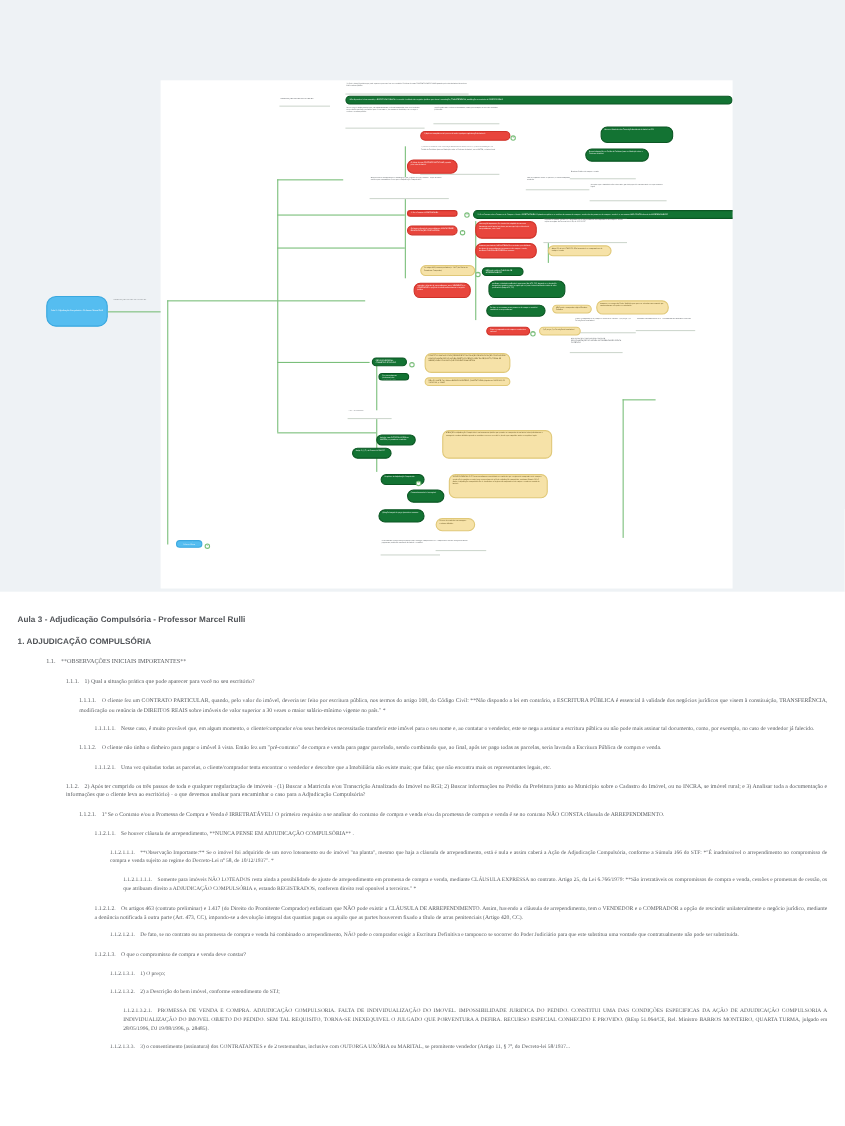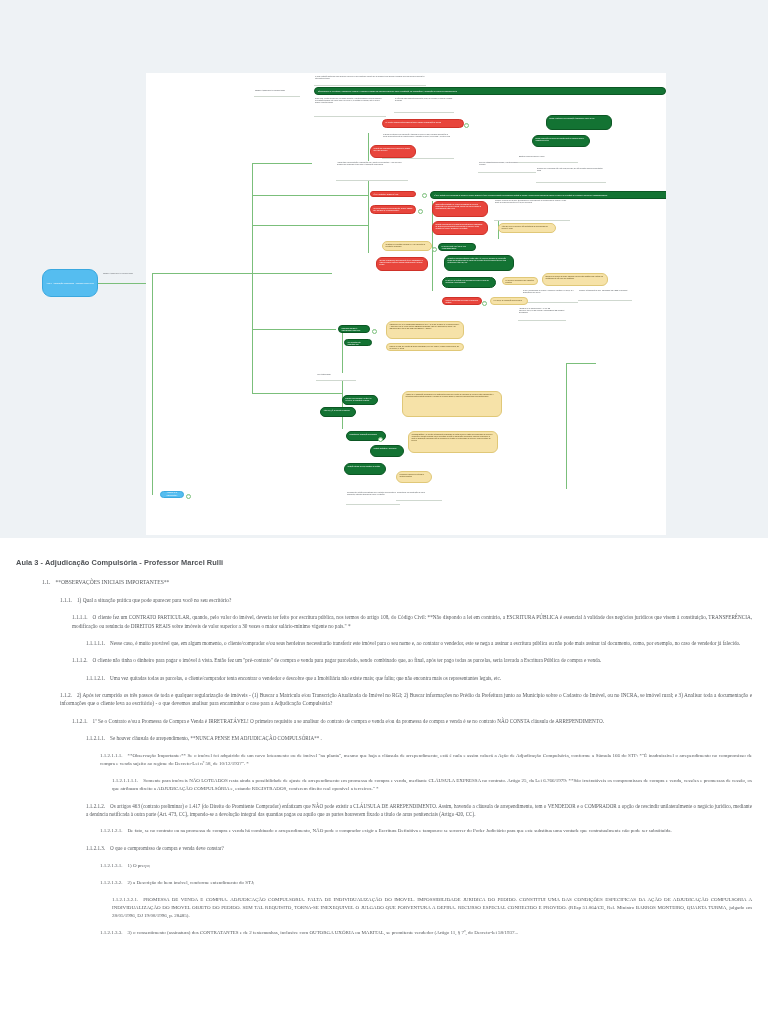--- a/index.html
+++ b/index.html
@@ -168,20 +168,21 @@
   </div>
 
   <div id="mm-root" class="mm-node mm-root" style="left:42px;top:269px;width:56px;height:28px;">Aula 3 - Adjudicação Compulsória - Professor Marcel Rulli</div>
   <div class="mm-edge mm-edge-h" style="position:absolute;left:98px;top:283px;width:48px;"></div>
   <div class="mm-node mm-plain" style="position:absolute;left:102px;top:272px;width:44px;height:6px;font-size:1.6px;background:transparent;border:0;color:#6a6f73;">OBSERVAÇÕES INICIAIS IMPORTANTES</div>
 </div>
 
 <div id="doc-region">
   <div id="doc-inner">
     <div class="doc-title">Aula 3 - Adjudicação Compulsória - Professor Marcel Rulli</div>
+    <div class="doc-h1">1. ADJUDICAÇÃO COMPULSÓRIA</div>
     <div id="doc-items">
         <div class="doc-p lvl2"><span class="num">1.1.</span><span>**OBSERVAÇÕES INICIAIS IMPORTANTES**</span></div>
         <div class="doc-p lvl3"><span class="num">1.1.1.</span><span>1) Qual a situação prática que pode aparecer para você no seu escritório?</span></div>
         <div class="doc-p lvl4"><span class="num">1.1.1.1.</span><span>O cliente fez um CONTRATO PARTICULAR, quando, pelo valor do imóvel, deveria ter feito por escritura pública, nos termos do artigo 108, do Código Civil: **Não dispondo a lei em contrário, a ESCRITURA PÚBLICA é essencial à validade dos negócios jurídicos que visem à constituição, TRANSFERÊNCIA, modificação ou renúncia de DIREITOS REAIS sobre imóveis de valor superior a 30 vezes o maior salário-mínimo vigente no país." *</span></div>
         <div class="doc-p lvl5"><span class="num">1.1.1.1.1.</span><span>Nesse caso, é muito provável que, em algum momento, o cliente/comprador e/ou seus herdeiros necessitarão transferir este imóvel para o seu nome e, ao contatar o vendedor, este se nega a assinar a escritura pública ou não pode mais assinar tal documento, como, por exemplo, no caso de vendedor já falecido.</span></div>
         <div class="doc-p lvl4"><span class="num">1.1.1.2.</span><span>O cliente não tinha o dinheiro para pagar o imóvel à vista. Então fez um "pré-contrato" de compra e venda para pagar parcelado, sendo combinado que, ao final, após ter pago todas as parcelas, seria lavrada a Escritura Pública de compra e venda.</span></div>
         <div class="doc-p lvl5"><span class="num">1.1.1.2.1.</span><span>Uma vez quitadas todas as parcelas, o cliente/comprador tenta encontrar o vendedor e descobre que a Imobiliária não existe mais; que faliu; que não encontra mais os representantes legais, etc.</span></div>
         <div class="doc-p lvl3"><span class="num">1.1.2.</span><span>2) Após ter cumprido os três passos de toda e qualquer regularização de imóveis - (1) Buscar a Matrícula e/ou Transcrição Atualizada do Imóvel no RGI; 2) Buscar informações no Prédio da Prefeitura junto ao Município sobre o Cadastro do Imóvel, ou no INCRA, se imóvel rural; e 3) Analisar toda a documentação e informações que o cliente leva ao escritório) - o que devemos analisar para encaminhar o caso para a Adjudicação Compulsória?</span></div>
         <div class="doc-p lvl4"><span class="num">1.1.2.1.</span><span>1º Se o Contrato e/ou a Promessa de Compra e Venda é IRRETRATÁVEL! O primeiro requisito a se analisar do contrato de compra e venda e/ou da promessa de compra e venda é se no contrato NÃO CONSTA cláusula de ARREPENDIMENTO.</span></div>
         <div class="doc-p lvl5"><span class="num">1.1.2.1.1.</span><span>Se houver cláusula de arrependimento, **NUNCA PENSE EM ADJUDICAÇÃO COMPULSÓRIA** .</span></div>

